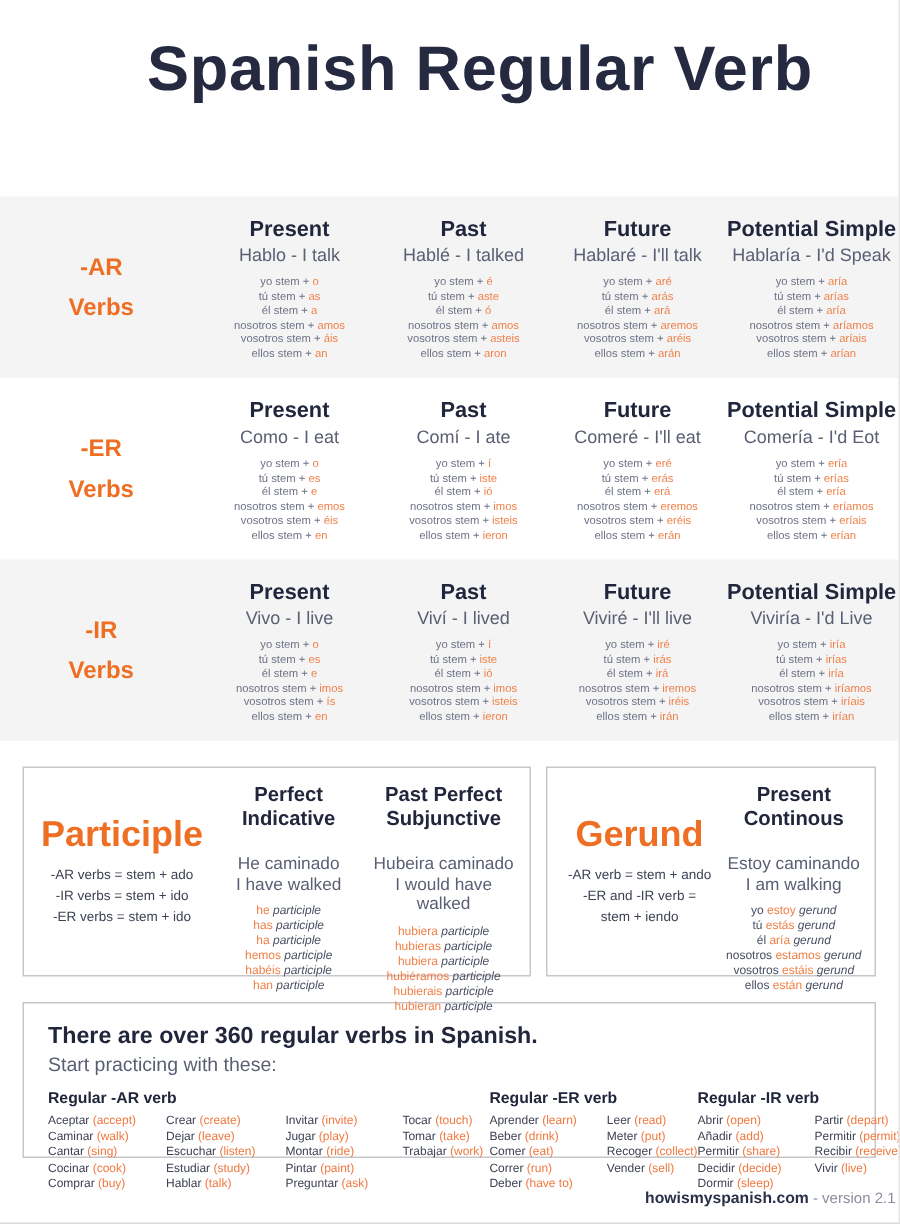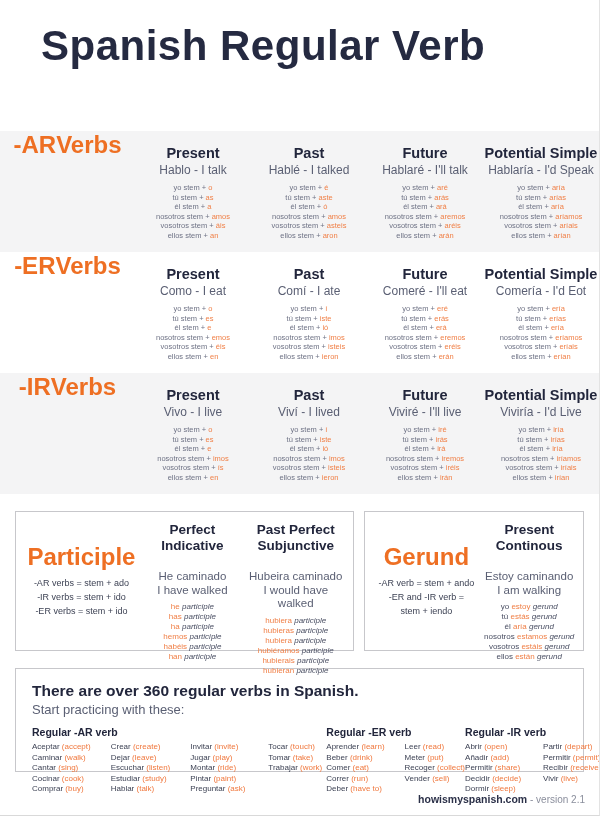--- a/index.html
+++ b/index.html
@@ -4,28 +4,28 @@
 <style>
   html,body{margin:0;padding:0;}
   body{
     width:600px;height:816px;background:#ffffff;overflow:hidden;
     font-family:"Liberation Sans","DejaVu Sans",sans-serif;
     color:#262b44;position:relative;
     border-right:1px solid #e3e3e3;border-bottom:1px solid #d9d9d9;
     box-sizing:border-box;
   }
   
-  .header{height:131px;box-sizing:border-box;padding-top:22px;text-align:left;padding-left:41px;}
+  .header{height:131px;box-sizing:border-box;padding-top:22px;text-align:center;padding-left:41px;}
   .main-title{font-size:42px;line-height:48px;font-weight:800;letter-spacing:.5px;color:#252a41;}
   .sub-title{font-size:25px;line-height:30px;font-weight:800;color:#f2701d;margin-top:2px;letter-spacing:.3px;}
   
   .band{height:121px;display:flex;align-items:stretch;}
   .band.shaded{background:#f4f4f5;}
-  .band-label{width:135px;display:flex;flex-direction:row;justify-content:center;
-    text-align:center;color:#ee6f23;font-weight:800;font-size:24px;line-height:27px;}
+  .band-label{width:135px;display:flex;flex-direction:column;justify-content:center;
+    text-align:center;color:#ee6f23;font-weight:800;font-size:16px;line-height:27px;}
   .tense-col{width:calc((100% - 135px)/4);text-align:center;padding-top:14px;box-sizing:border-box;}
   .tense-name{font-size:14.5px;font-weight:800;color:#22263c;white-space:nowrap;}
   .tense-example{font-size:12px;color:#5a5f73;margin-top:2px;white-space:nowrap;}
   .conj-lines{margin-top:6px;}
   .conj-line{font-size:7.5px;line-height:9.5px;color:#6e7285;white-space:nowrap;}
   .conj-line .end{color:#f08048;}
   
   .mid-section{margin:17px 15px 0 15px;display:flex;gap:10px;}
   .pbox{border:1.5px solid #c7c7cb;background:#fff;box-sizing:border-box;height:140px;display:flex;}
   .pbox.left{width:340px;padding:10px 6px;}
@@ -46,21 +46,21 @@
     height:104px;padding:13px 16px;}
   .practice-heading{font-size:15.5px;font-weight:800;color:#22263c;}
   .practice-sub{font-size:13px;color:#5a5f73;margin-top:2px;}
   .groups{display:flex;margin-top:9px;justify-content:space-between;}
   .group-title{font-size:10.5px;font-weight:800;color:#22263c;margin-bottom:4px;}
   .group-cols{display:flex;gap:20px;}
   .vcol{min-width:58px;}
   .ventry{font-size:8px;line-height:10.5px;white-space:nowrap;color:#3d4254;}
   .ventry .vtrans{color:#f0783e;}
   
-  .footer{position:absolute;right:14px;bottom:10px;font-size:10px;color:#8a8e9c;}
+  .footer{position:absolute;right:2px;bottom:10px;font-size:10px;color:#8a8e9c;}
   .footer .brand{font-weight:800;color:#2b3048;font-size:10.5px;}
 </style>
 </head>
 <body>
 
 <div class="header">
   <div class="main-title">Spanish Regular Verb</div>
 </div>
 
 <div id="tense-rows">

